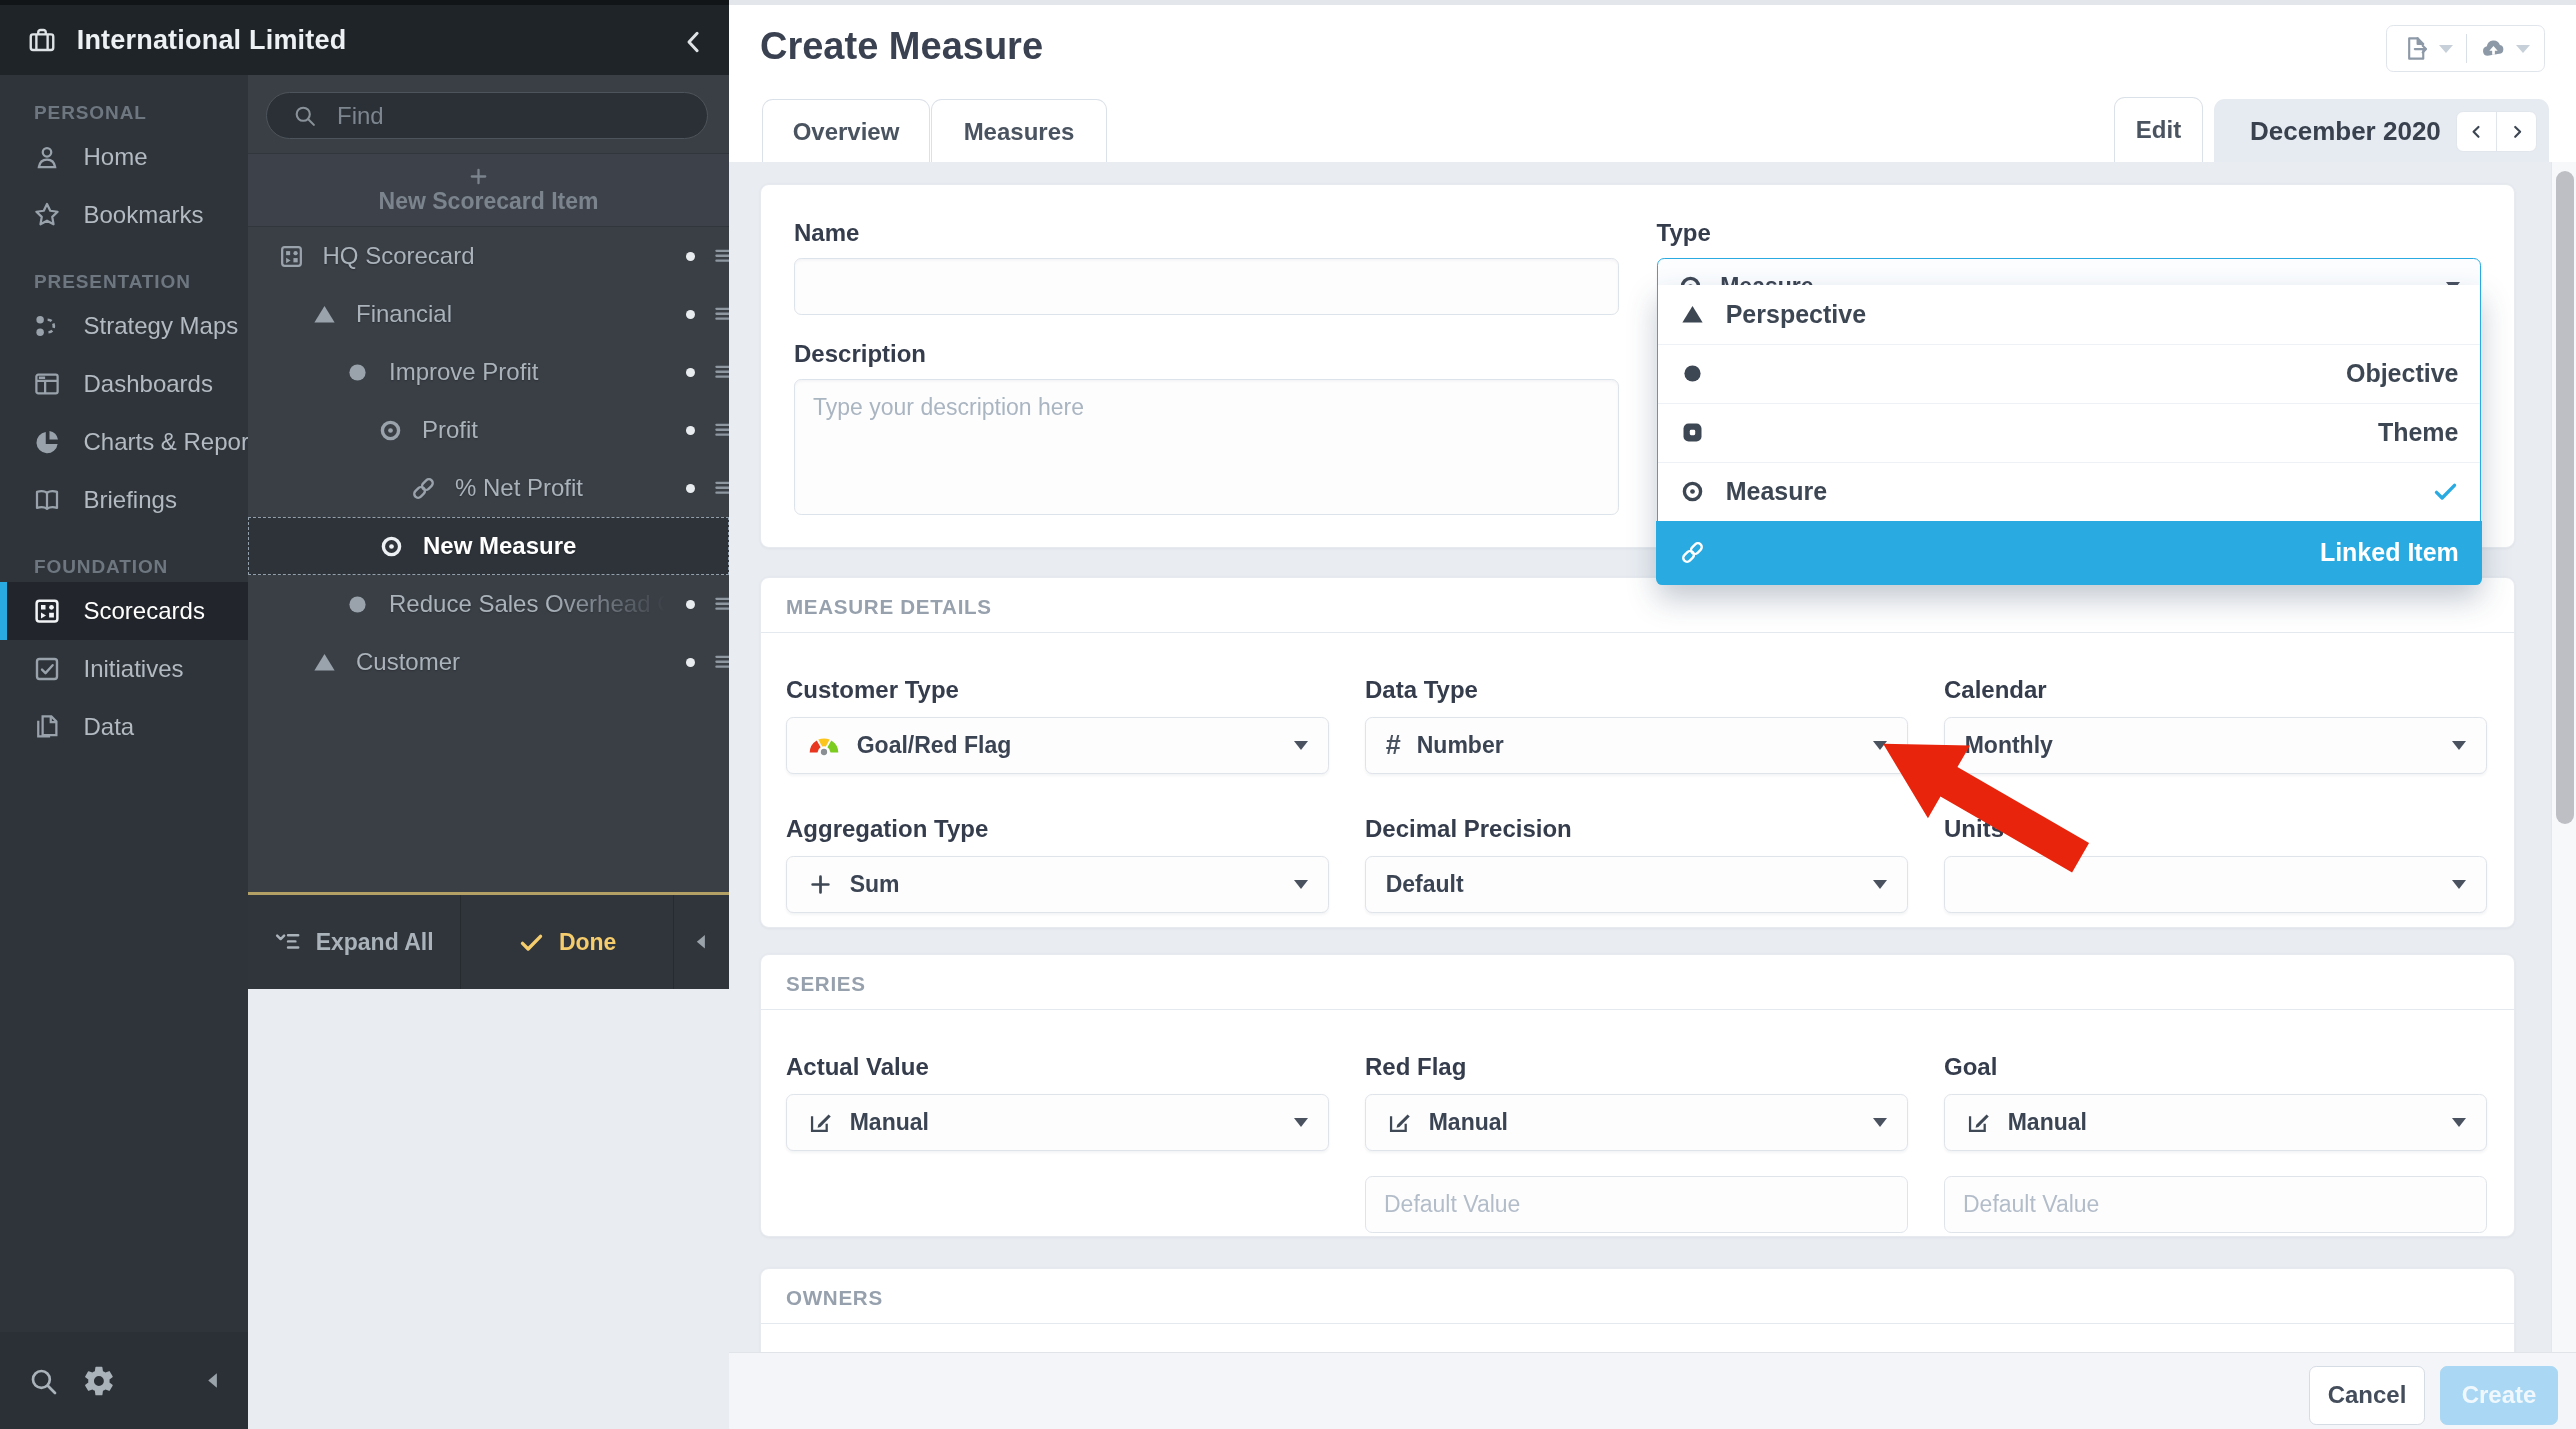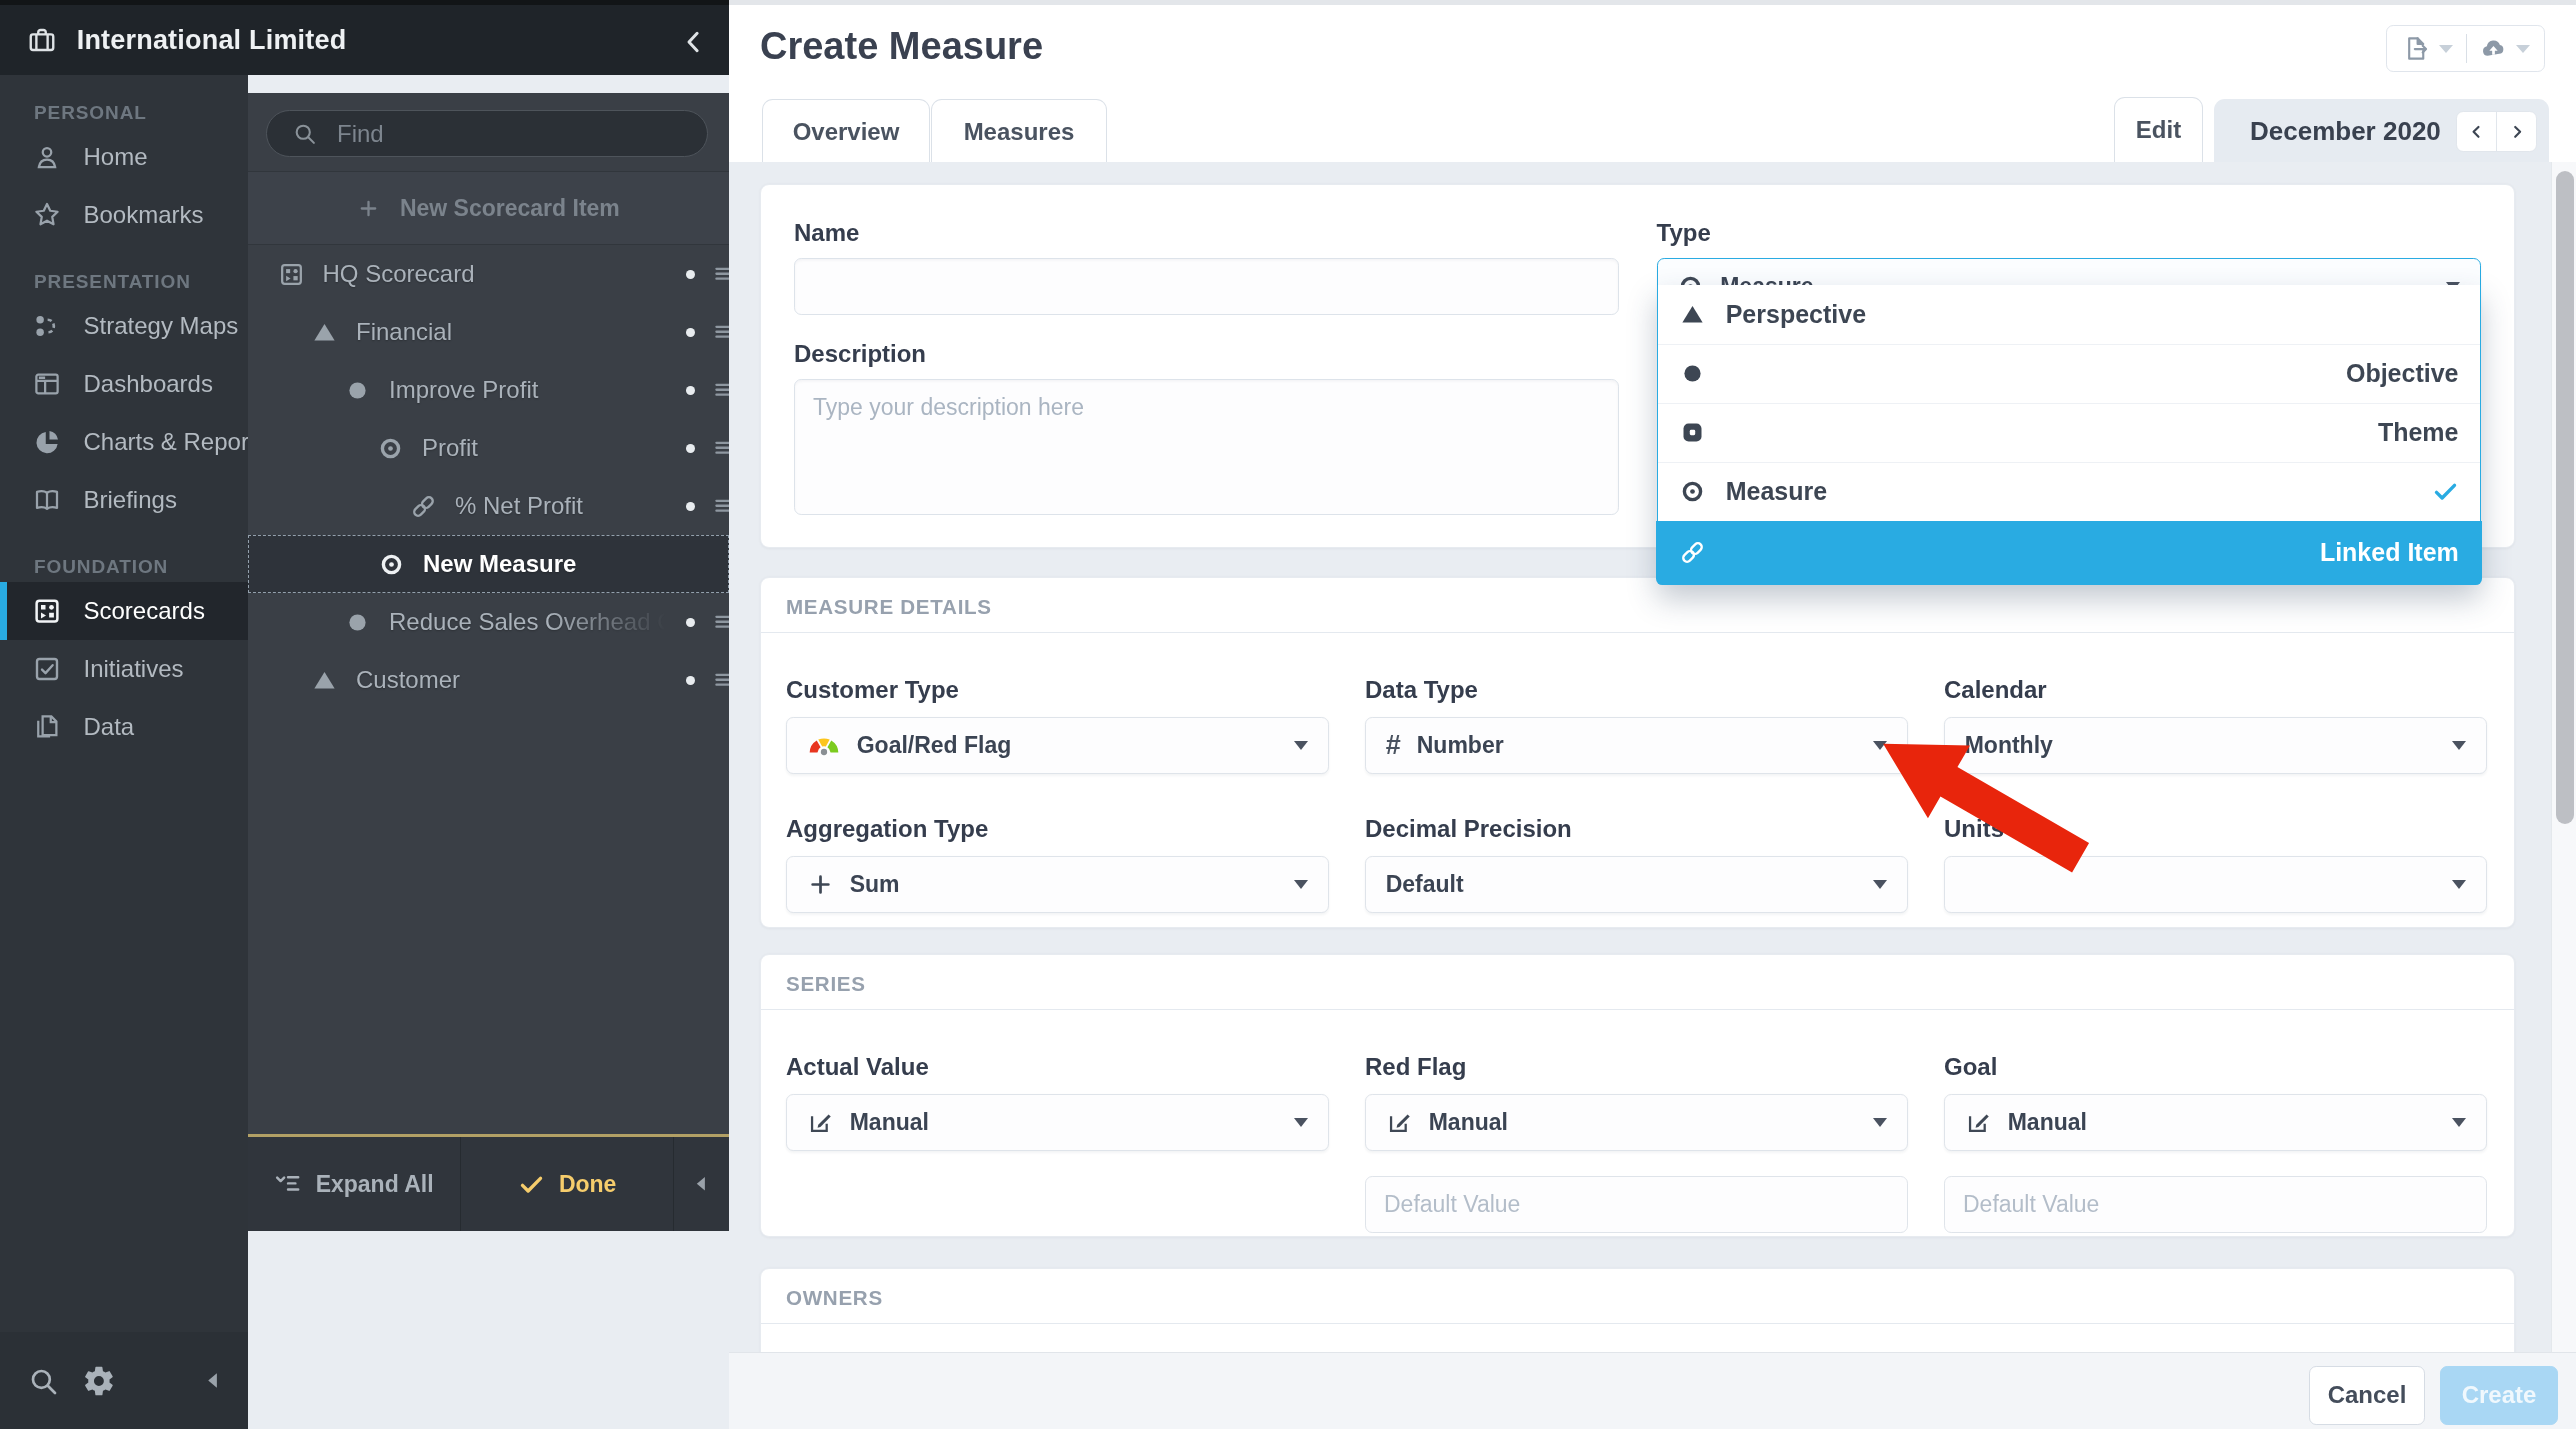--- a/index.html
+++ b/index.html
@@ -28,27 +28,27 @@
   .nav-item.active{background:#22262c;color:#ffffff;}
   .nav-item.active .icn{color:#f2f4f6;}
   .nav-item.active::before{content:"";position:absolute;left:0;top:0;bottom:0;width:7.2px;background:#29abe2;}
   .leftnav-footer{position:absolute;left:0;bottom:0;width:248px;height:97px;background:#2b3036;display:flex;align-items:center;}
   .leftnav-footer .icn{cursor:pointer;}
   .lf-search{width:32px;height:32px;color:#aab2ba;margin-left:27px;}
   .lf-gear{width:34px;height:34px;color:#aab2ba;margin-left:23px;}
   .lf-collapse{width:23px;height:23px;color:#9aa2aa;margin-left:auto;margin-right:23px;}
 
   
-  .treepanel{position:absolute;left:248px;top:75px;width:481px;height:1138px;background:#3a3f46;overflow:hidden;margin-top:18px;}
+  .treepanel{position:absolute;left:248px;top:75px;width:481px;height:914px;background:#3a3f46;overflow:hidden;}
   .find-wrap{height:79px;border-bottom:1.8px solid #31363c;position:relative;}
   .find-pill{position:absolute;left:18px;top:17px;width:442px;height:47px;background:#2b3036;border:1.8px solid #4e545b;border-radius:25px;display:flex;align-items:center;}
   .find-pill .icn{width:25px;height:25px;color:#8a9299;margin-left:25px;flex:none;}
   .find-input{background:transparent;border:none;outline:none;color:#c6ccd2;font-size:24px;margin-left:18px;width:340px;font-family:"Liberation Sans",sans-serif;}
   .find-input::placeholder{color:#7d858e;}
-  .new-item-row{height:73px;background:#3d424a;border-bottom:1.8px solid #31363c;display:flex;align-items:center;justify-content:center;color:#7b838c;font-size:23px;font-weight:600;cursor:pointer;}
+  .new-item-row{height:73px;background:#3d424a;border-bottom:1.8px solid #31363c;display:flex;align-items:center;justify-content:center;color:#7b838c;font-size:23px;font-weight:600;cursor:pointer;flex-direction:column;}
   .new-item-row .icn{width:23px;height:23px;margin-right:19.7px;color:#7b838c;}
   .tree-rows{position:relative;}
   .tree-row{position:relative;height:58px;display:flex;align-items:center;color:#aab2ba;font-size:24px;cursor:pointer;}
   .tree-row .t-icn{flex:none;margin-right:18px;color:#9aa3ab;}
   .tree-label{white-space:nowrap;text-shadow:0 0.9px 1.8px rgba(0,0,0,.25);}
   .tree-label.fade{max-width:288px;overflow:hidden;-webkit-mask-image:linear-gradient(90deg,#000 55%,rgba(0,0,0,0) 96%);mask-image:linear-gradient(90deg,#000 55%,rgba(0,0,0,0) 96%);}
   .tree-dot{width:9px;height:9px;border-radius:50%;background:#e8ecef;margin-left:auto;margin-right:18px;flex:none;}
   .tree-burger{width:23px;height:21.5px;color:#8f98a1;flex:none;margin-right:-7.2px;cursor:pointer;}
   .tree-row.selected{border:1.8px dashed #93a0ac;background:#2e333a;color:#ffffff;font-weight:600;}
   .tree-row.selected .t-icn{color:#eef1f3;}

